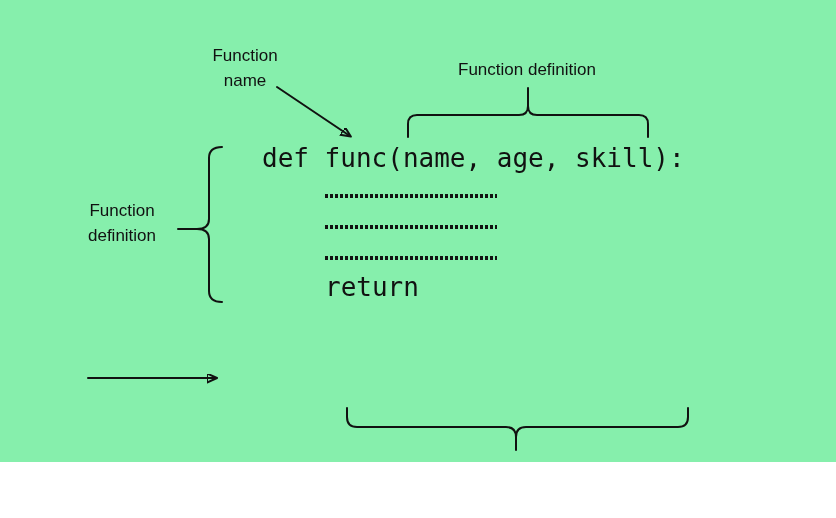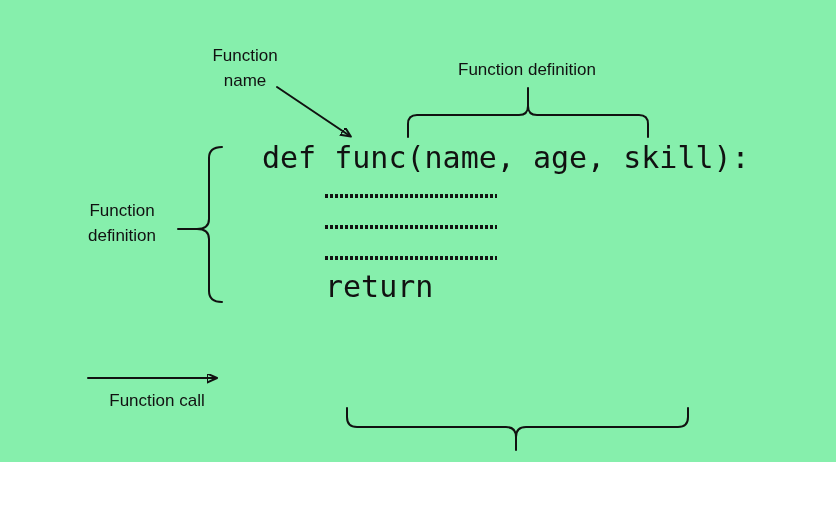--- a/index.html
+++ b/index.html
@@ -40,21 +40,21 @@
     color: #111111;
   }
   .lbl-function-name   { left: 185px; top: 43px;  width: 120px; }
   .lbl-parameters      { left: 397px; top: 57px;  width: 260px; }
   .lbl-definition      { left: 62px;  top: 198px; width: 120px; }
   .lbl-call            { left: 87px;  top: 388px; width: 140px; }
   .lbl-arguments       { left: 398px; top: 456px; width: 240px; }
   .code {
     position: absolute;
     font-family: "DejaVu Sans Mono", "Liberation Mono", monospace;
-    font-size: 30px;
+    font-size: 26px;
     line-height: 30px;
     white-space: pre;
     color: #111111;
   }
   .code-def    { left: 262px; top: 143px; }
   .code-return { left: 325px; top: 272px; }
   .code-call   { left: 262px; top: 359px; }
   .dotted-line {
     position: absolute;
     left: 325px;
@@ -99,21 +99,20 @@
   </svg>
 
   <div class="label lbl-function-name">Function
 name</div>
 
   <div class="label lbl-parameters">Function definition</div>
 
   <div class="label lbl-definition">Function
 definition</div>
 
-  <div class="label lbl-call">Function call</div>
 
 
   <div class="code code-def">def func(name, age, skill):</div>
 
   <div class="dotted-line dot-1"></div>
   <div class="dotted-line dot-2"></div>
   <div class="dotted-line dot-3"></div>
 
   <div class="code code-return">return</div>
 

